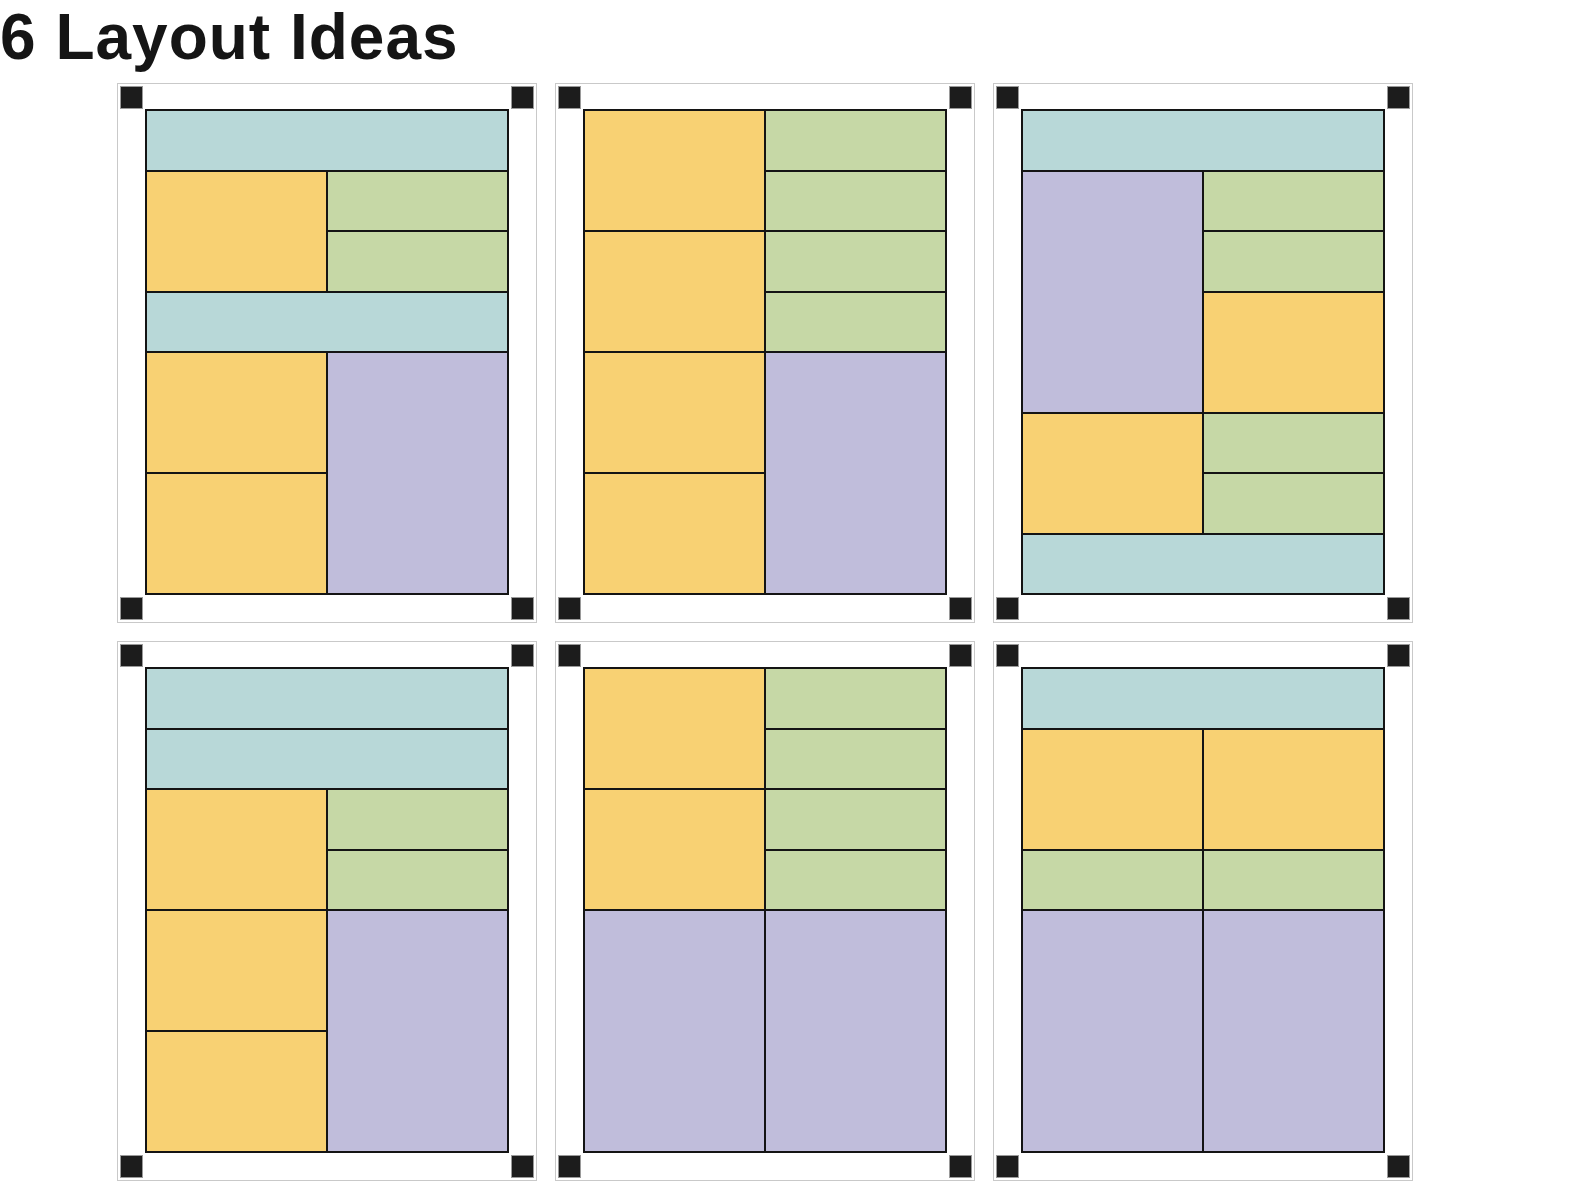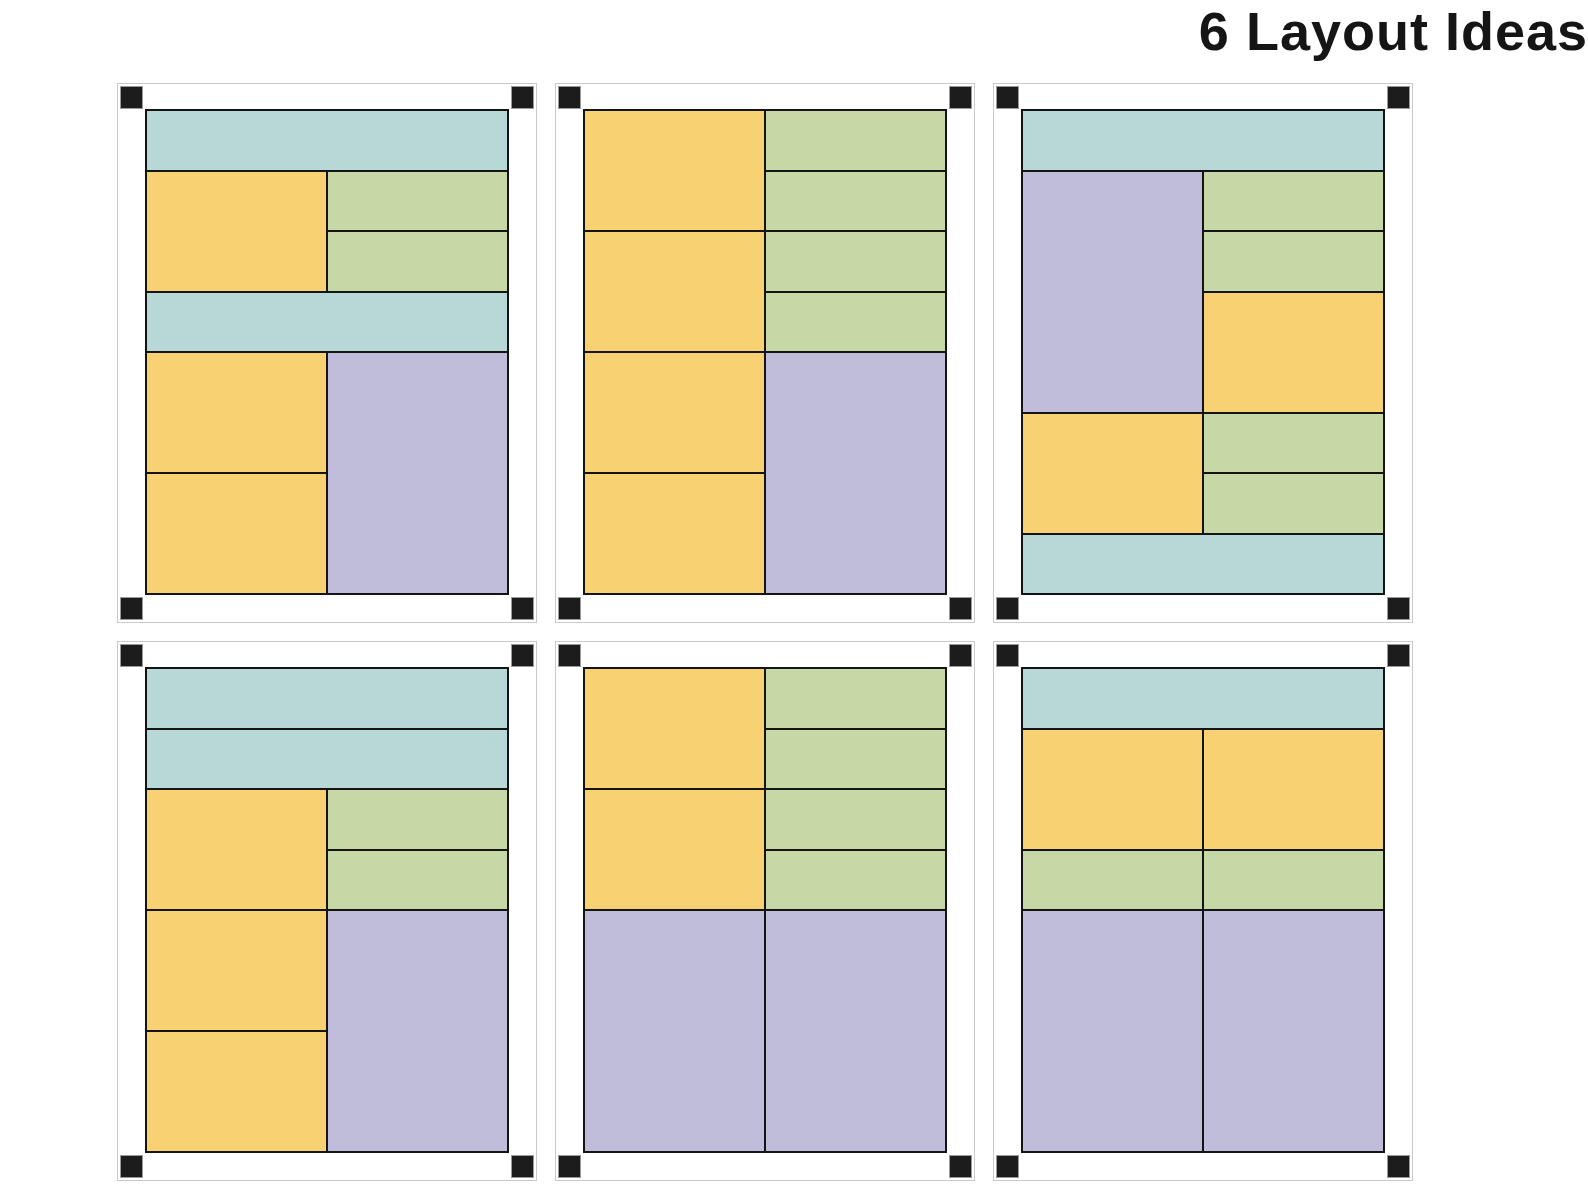--- a/index.html
+++ b/index.html
@@ -14,22 +14,22 @@
     background: #ffffff;
     overflow: hidden;
     font-family: "Liberation Sans", sans-serif;
   }
   .title {
     position: absolute;
     top: 2px;
     left: 0;
     width: 100%;
     margin: 0;
-    text-align: right;
-    font-size: 54px;
+    text-align: left;
+    font-size: 64px;
     line-height: 1.1;
     font-weight: bold;
     letter-spacing: 1px;
   }
   .page {
     position: absolute;
     width: 420px;
     height: 540px;
     background: #ffffff;
     border: 1px solid #c9c9c9;

